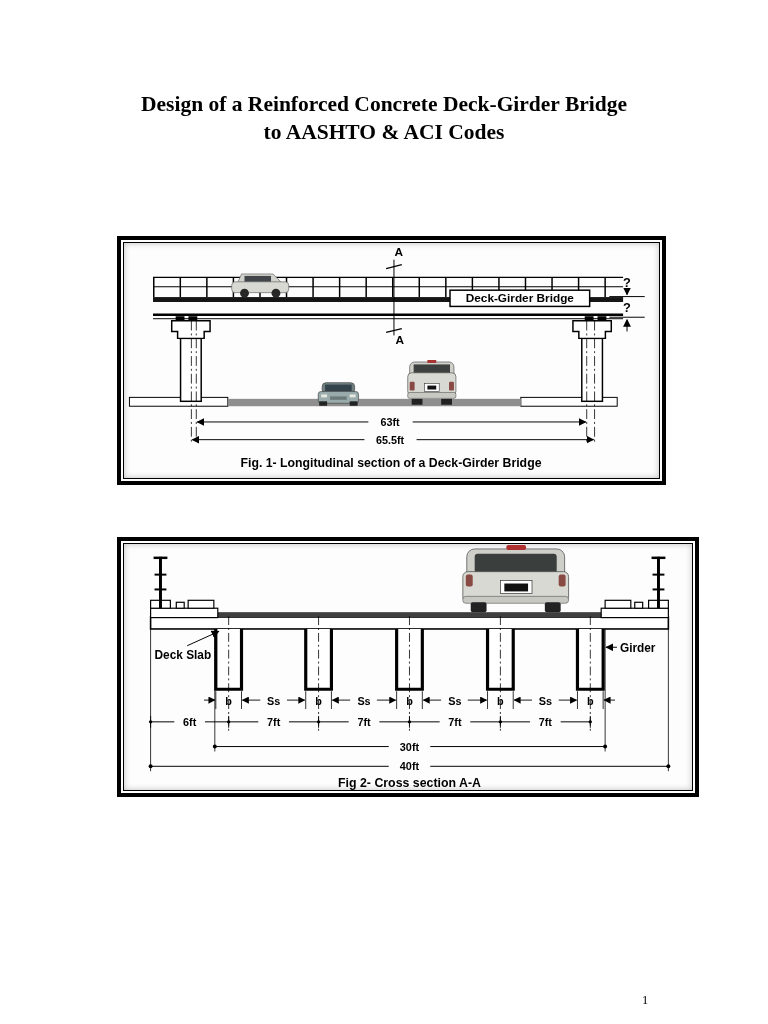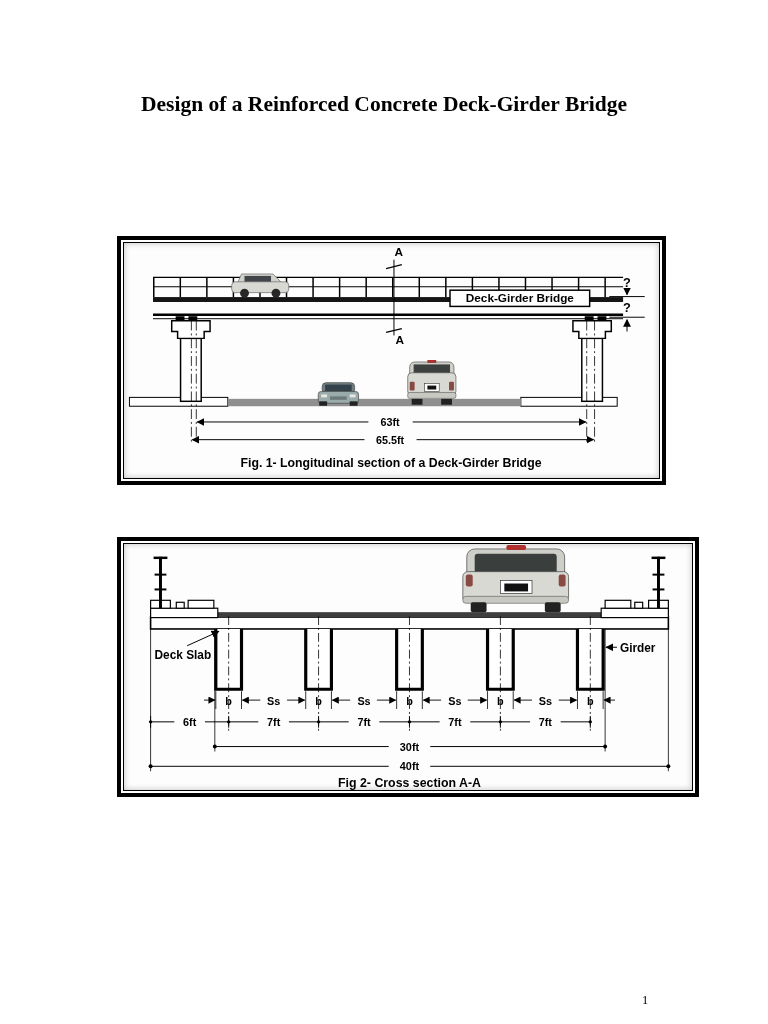--- a/index.html
+++ b/index.html
@@ -36,20 +36,21 @@
   .dimtxt{font-size:11px;font-weight:bold;}
   .lbltxt{font-size:12px;font-weight:bold;}
   .captxt{font-size:12.5px;font-weight:bold;}
   .qtxt{font-size:13px;font-weight:bold;}
 </style>
 </head>
 <body>
 
 <div class="doc-title">
   <div>Design of a Reinforced Concrete Deck-Girder Bridge</div>
+  <div>to AASHTO &amp; ACI Codes</div>
 </div>
 
 <div id="fig1-frame" class="fig-frame">
  <div class="fig-inner">
       <div class="fig-inner2">
   <svg width="537" height="237" viewBox="0 0 541 241">
     <defs>
       <marker id="f1arr" viewBox="0 0 10 10" refX="9" refY="5" markerWidth="8" markerHeight="8" orient="auto-start-reverse">
         <path d="M0,0 L10,5 L0,10 z"></path>
       </marker>

